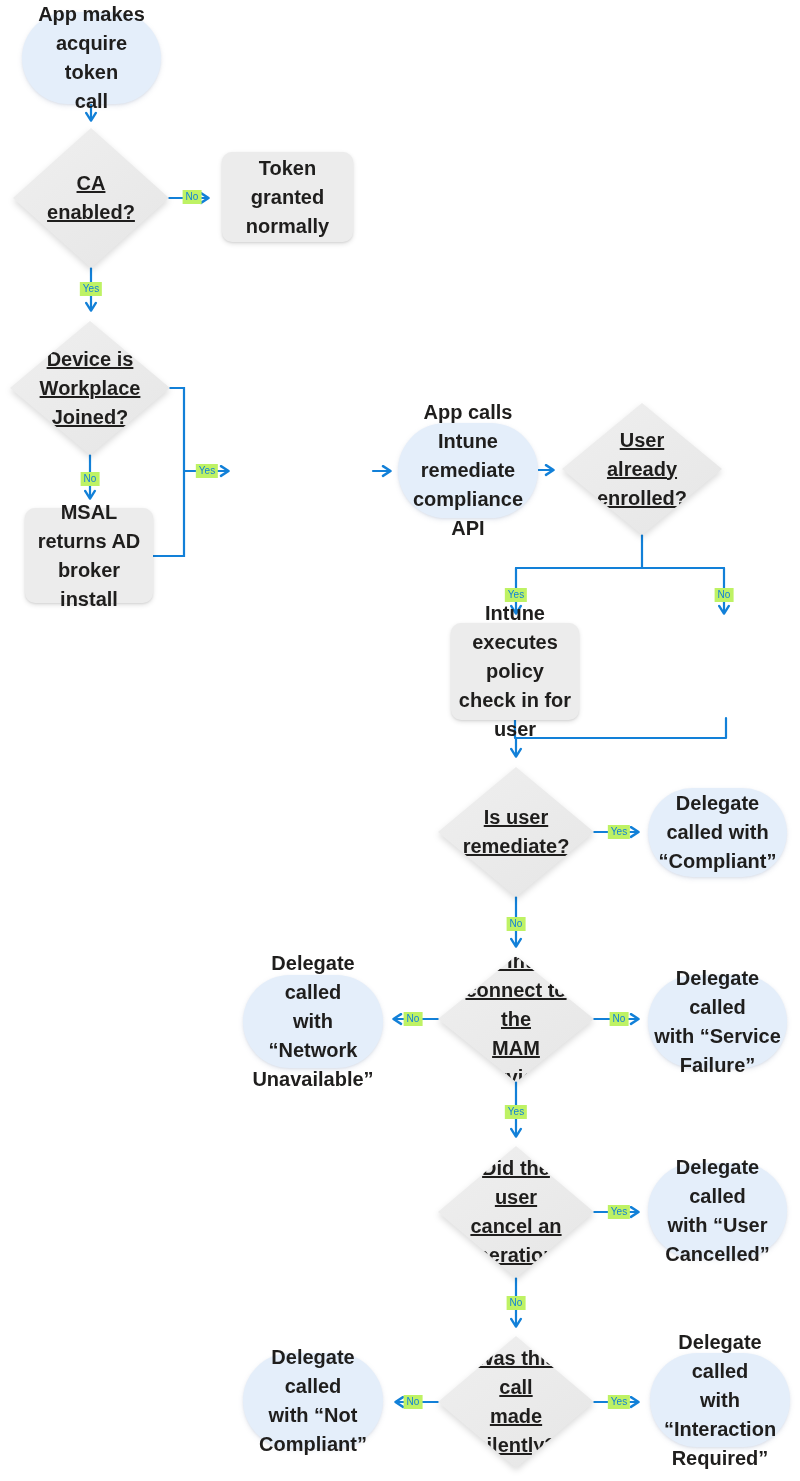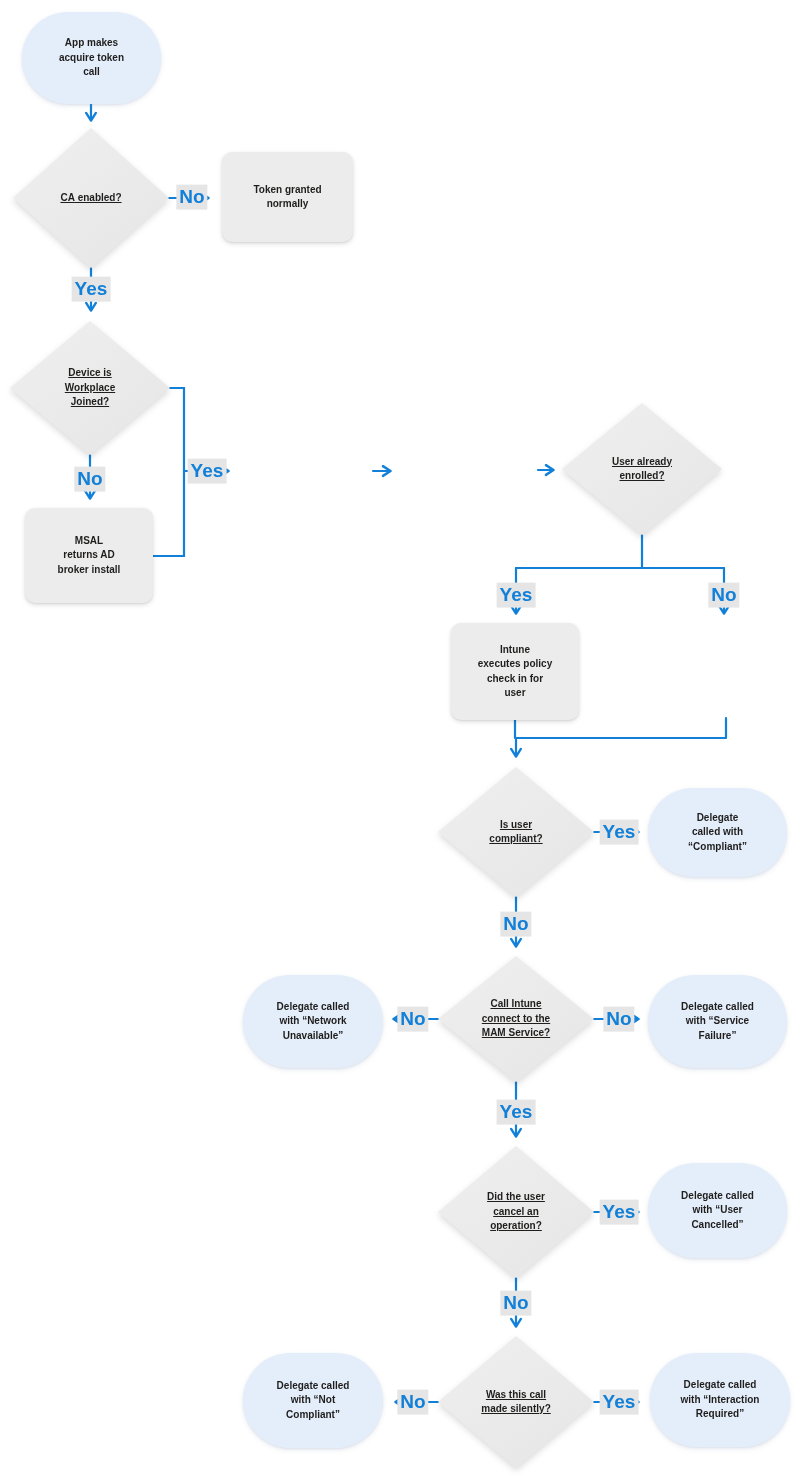--- a/index.html
+++ b/index.html
@@ -3,21 +3,21 @@
 <meta charset="utf-8">
 <style>
   html,body{margin:0;padding:0;background:#ffffff;}
   .canvas{
     position:relative;width:800px;height:1481px;background:#ffffff;overflow:hidden;
     font-family:"Liberation Sans","DejaVu Sans",sans-serif;
   }
   .wires{position:absolute;left:0;top:0;z-index:1;}
   .node{
     position:absolute;z-index:2;display:flex;align-items:center;justify-content:center;
-    text-align:center;color:#1f1e1d;font-size:10px;line-height:1.45;font-weight:600;
+    text-align:center;color:#1f1e1d;font-size:20px;line-height:1.45;font-weight:600;
     white-space:pre-line;
   }
   .stadium{
     background:#e4eefa;border-radius:48px;
     box-shadow:0 2px 5px rgba(120,140,170,.18), 0 1px 2px rgba(120,140,170,.12);
     padding:0 6px;box-sizing:border-box;
   }
   .rect{
     background:#ececec;border-radius:10px;
     box-shadow:0 2px 5px rgba(0,0,0,.12), 0 1px 2px rgba(0,0,0,.08);
@@ -26,21 +26,21 @@
   .diamond{filter:drop-shadow(0 3px 3px rgba(0,0,0,.14));padding:0;text-decoration:underline;}
   .diamond-shape{
     width:100%;height:100%;display:flex;align-items:center;justify-content:center;
     clip-path:polygon(50% 0,100% 50%,50% 100%,0 50%);
     background:linear-gradient(145deg,#efefef 0%,#e6e6e6 100%);
   }
   .diamond-text{white-space:pre-line;padding:0 22px;}
   .b{font-weight:800;}
   .elabel{
     position:absolute;z-index:3;transform:translate(-50%,-50%);
-    background:#e5e5e5;color:#1280d8;font-size:19px;font-weight:700;
+    background:#bef264;color:#1280d8;font-size:10px;font-weight:400;
     padding:1px 3px;line-height:1.2;
   }
 </style>
 </head>
 <body>
 
 <div class="canvas">
 
   <svg class="wires" width="800" height="1481" viewBox="0 0 800 1481">
     <defs>
@@ -70,20 +70,23 @@
       <path d="M594 1212 H638" marker-end="url(#arrow)"></path>
       <path d="M516 1278 V1326" marker-end="url(#arrow)"></path>
       <path d="M438 1402 H396" marker-end="url(#arrow)"></path>
       <path d="M594 1402 H638" marker-end="url(#arrow)"></path>
     </g>
   </svg>
 
   <div class="node stadium" style="left:22px;top:12px;width:139px;height:92px">App makes
 acquire token
 call</div>
+  <div class="node stadium" style="left:398px;top:423px;width:140px;height:95px">App calls Intune
+remediate
+compliance API</div>
   <div class="node stadium" style="left:648px;top:788px;width:139px;height:89px">Delegate
 called with
 “Compliant”</div>
   <div class="node stadium" style="left:243px;top:975px;width:140px;height:93px">Delegate called
 with “Network
 Unavailable”</div>
   <div class="node stadium" style="left:648px;top:975px;width:139px;height:93px">Delegate called
 with “Service
 Failure”</div>
   <div class="node stadium" style="left:648px;top:1163px;width:139px;height:95px">Delegate called
@@ -115,21 +118,21 @@
     <div class="diamond-shape"><div class="diamond-text">Device is
 Workplace
 Joined?</div></div>
   </div>
   <div class="node diamond" style="left:562px;top:403px;width:160px;height:132px">
     <div class="diamond-shape"><div class="diamond-text">User already
 enrolled?</div></div>
   </div>
   <div class="node diamond" style="left:438px;top:767px;width:156px;height:130px">
     <div class="diamond-shape"><div class="diamond-text">Is user
-compliant?</div></div>
+remediate?</div></div>
   </div>
   <div class="node diamond" style="left:438px;top:956px;width:156px;height:126px">
     <div class="diamond-shape"><div class="diamond-text">Call Intune
 connect to the
 MAM Service?</div></div>
   </div>
   <div class="node diamond" style="left:438px;top:1146px;width:156px;height:132px">
     <div class="diamond-shape"><div class="diamond-text">Did the user
 cancel an
 operation?</div></div>

